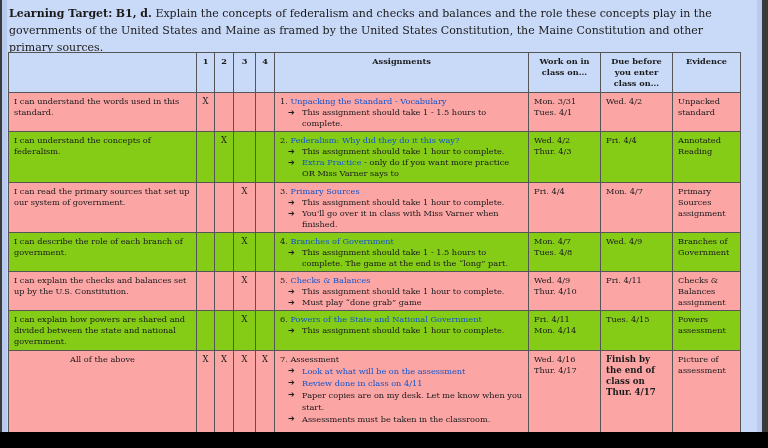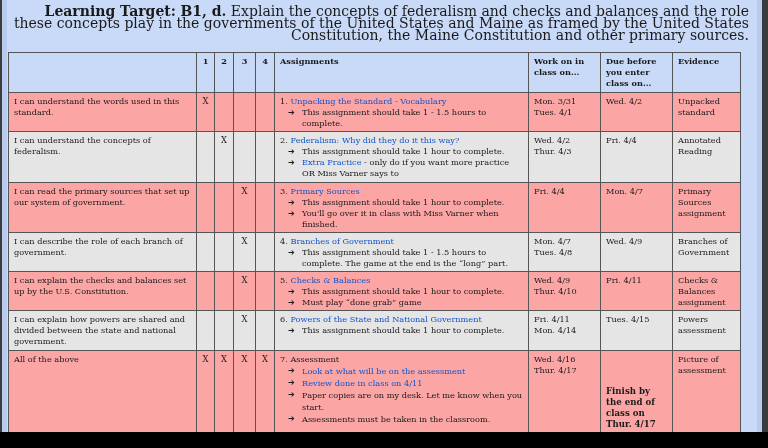--- a/index.html
+++ b/index.html
@@ -10,42 +10,42 @@
     color: #1a1a1a;
   }
   .left-strip { position: absolute; left: 2px; top: 0; width: 5px; height: 448px; background: #b8cbef; }
   .right-strip { position: absolute; left: 757px; top: 0; width: 5px; height: 448px; background: #b8cbef; }
   .page {
     position: absolute; left: 7px; top: 0; width: 750px; height: 432px;
     background: #c9daf8; overflow: hidden;
   }
   .target {
     position: absolute; left: 2px; top: 5px; width: 740px;
-    font-size: 14px; line-height: 12px; color: #1a1a1a; text-align: right;
+    font-size: 11px; line-height: 17px; color: #1a1a1a;
   }
   .target b { font-weight: bold; }
   table.plan {
     position: absolute; left: 1px; top: 52px;
     width: 732px; border-collapse: collapse; table-layout: fixed;
     font-size: 8.2px; line-height: 11px;
   }
   table.plan td, table.plan th {
     border: 1px solid #555; vertical-align: top; padding: 3px 5px 2px 5px;
   }
-  table.plan th { font-weight: bold; text-align: left; background: #c9daf8; height: 33px; }
+  table.plan th { font-weight: bold; text-align: center; background: #c9daf8; height: 33px; }
   table.plan th.num { text-align: center; padding: 3px 0; }
   tr.white td { background: #fca5a5; }
-  tr.blue td { background: #e5e5e5; }
+  tr.blue td { background: #84cc16; }
   td.mark { text-align: center; vertical-align: middle; padding: 0; font-size: 8.4px; }
-  td.right { text-align: left; }
+  td.right { text-align: center; }
   .link { color: #1155cc; }
   ul.steps { list-style: none; margin: 0; padding: 0 0 0 8px; }
   ul.steps li { position: relative; padding-left: 14px; }
   ul.steps li .arrow { position: absolute; left: 0; top: 0; font-family: "DejaVu Sans", sans-serif; font-size: 8px; }
-  .bold { font-weight: bold; font-size: 8.6px; line-height: 11px; margin-top: 32px; }
+  .bold { font-weight: bold; font-size: 8.6px; line-height: 11px; }
   .bottom-band { position: absolute; left: 0; top: 432px; width: 768px; height: 16px; background: #000; }
 </style>
 </head>
 <body>
 
 <div class="left-strip"></div>
 <div class="right-strip"></div>
 
 <div class="page">
   <div class="target">

